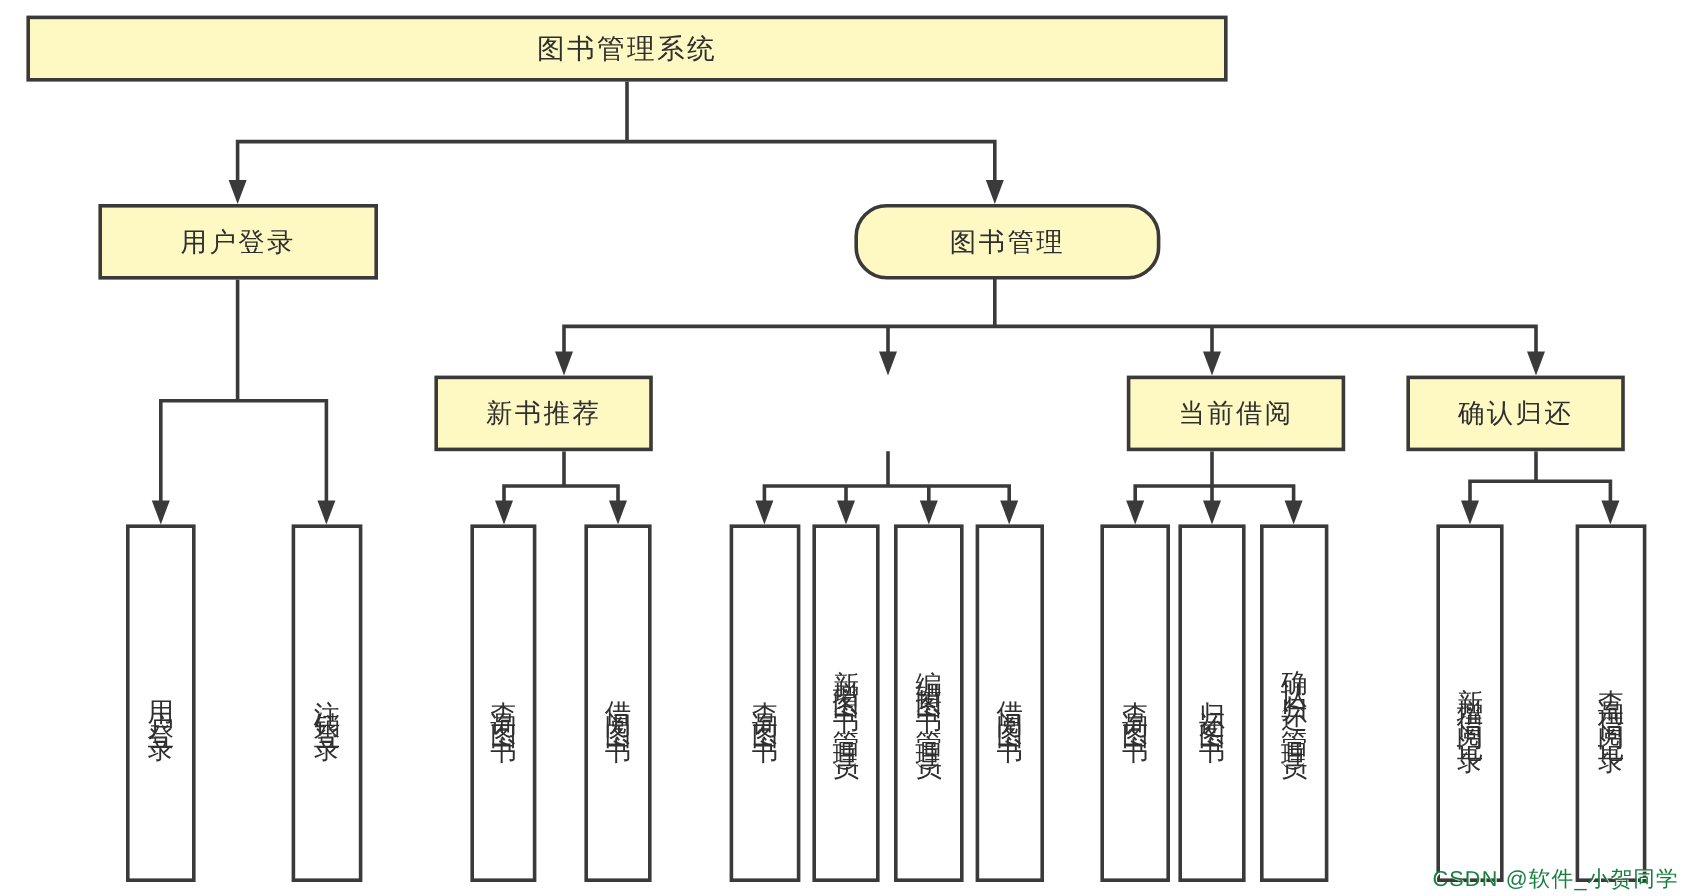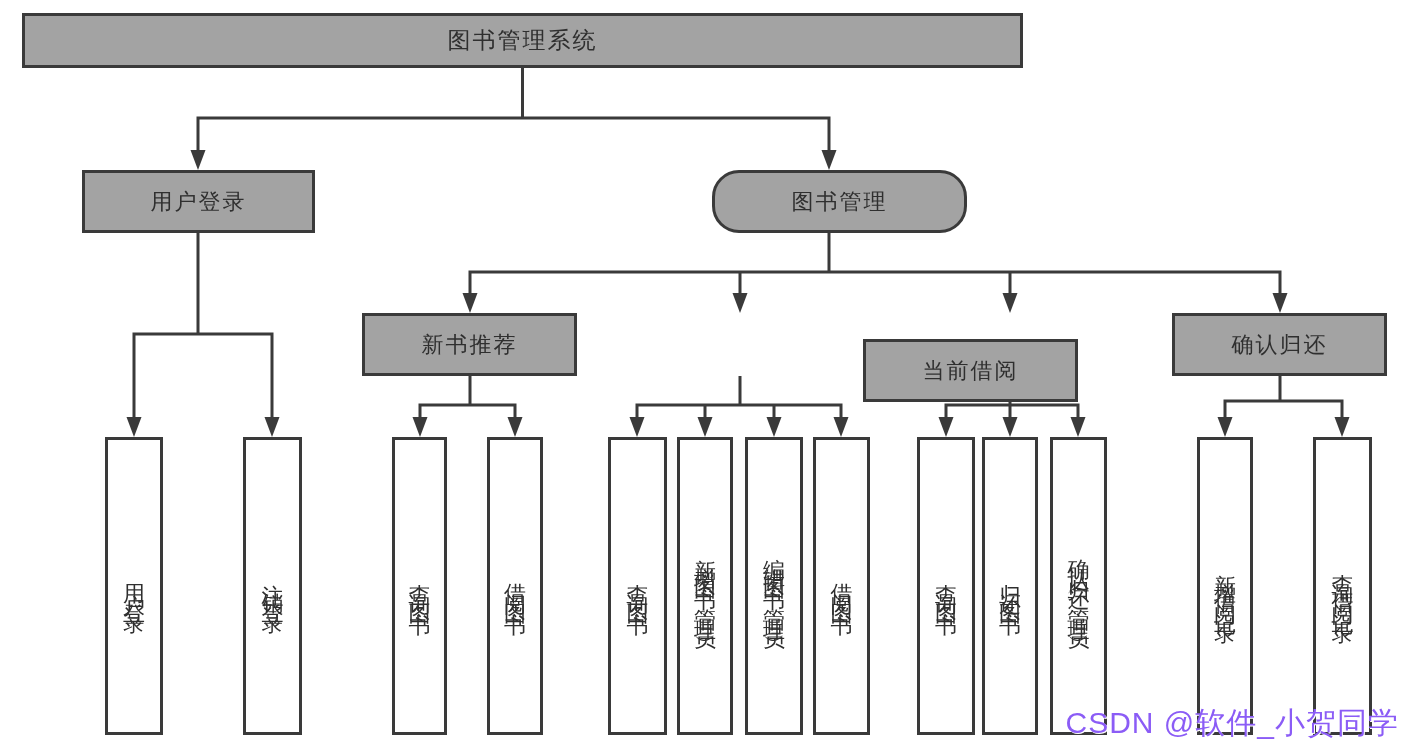--- a/index.html
+++ b/index.html
@@ -17,39 +17,39 @@
   }
   #wires {
     position: absolute;
     left: 0; top: 0;
     width: 1405px;
     height: 747px;
   }
   .node {
     position: absolute;
     box-sizing: border-box;
-    background: #a3a3a3;
+    background: #fef9c3;
     border: 3px solid #3a3a3a;
     display: flex;
     align-items: center;
     justify-content: center;
     color: #2f2f2f;
   }
   .node .lbl {
     font-size: 22px;
     letter-spacing: 2px;
     white-space: nowrap;
   }
   .root-node {
     left: 22px; top: 13px;
     width: 1001px; height: 55px;
   }
   .root-node .lbl { font-size: 23px; }
   .branch { height: 63px; top: 170px; }
-  .lvl3   { height: 63px; top: 313px; width: 215px; }
+  .lvl3   { height: 63px; top: 313px; width: 182px; }
   .leaf {
     position: absolute;
     top: 437px;
     height: 298px;
     box-sizing: border-box;
     background: #ffffff;
     border: 3px solid #3a3a3a;
     display: flex;
     align-items: center;
     justify-content: center;
@@ -60,22 +60,22 @@
     text-orientation: mixed;
     font-size: 22px;
     letter-spacing: 10px;
     line-height: 1;
     color: #2f2f2f;
   }
   .watermark {
     position: absolute;
     right: 6px;
     bottom: 3px;
-    font-size: 30px;
-    color: #8b5cf6;
+    font-size: 18px;
+    color: #15803d;
     letter-spacing: 1px;
     text-shadow: 1px 1px 0 #ffffff;
     white-space: nowrap;
   }
 </style>
 </head>
 <body>
 
 <div id="canvas">
 
@@ -122,21 +122,21 @@
   <div class="node branch" style="left:82px; width:233px;">
     <span class="lbl">用户登录</span>
   </div>
   <div class="node branch" style="left:712px; width:255px;border-radius:27px;">
     <span class="lbl">图书管理</span>
   </div>
 
   <div class="node lvl3" style="left:362px;">
     <span class="lbl">新书推荐</span>
   </div>
-  <div class="node lvl3" style="left:863px;margin-top:26px;">
+  <div class="node lvl3" style="left:939px;">
     <span class="lbl">当前借阅</span>
   </div>
   <div class="node lvl3" style="left:1172px;">
     <span class="lbl">确认归还</span>
   </div>
 
   <div class="leaf" style="left:105px; width:58px;">
     <span class="vtext">用户登录</span>
   </div>
   <div class="leaf" style="left:243px; width:59px;">

